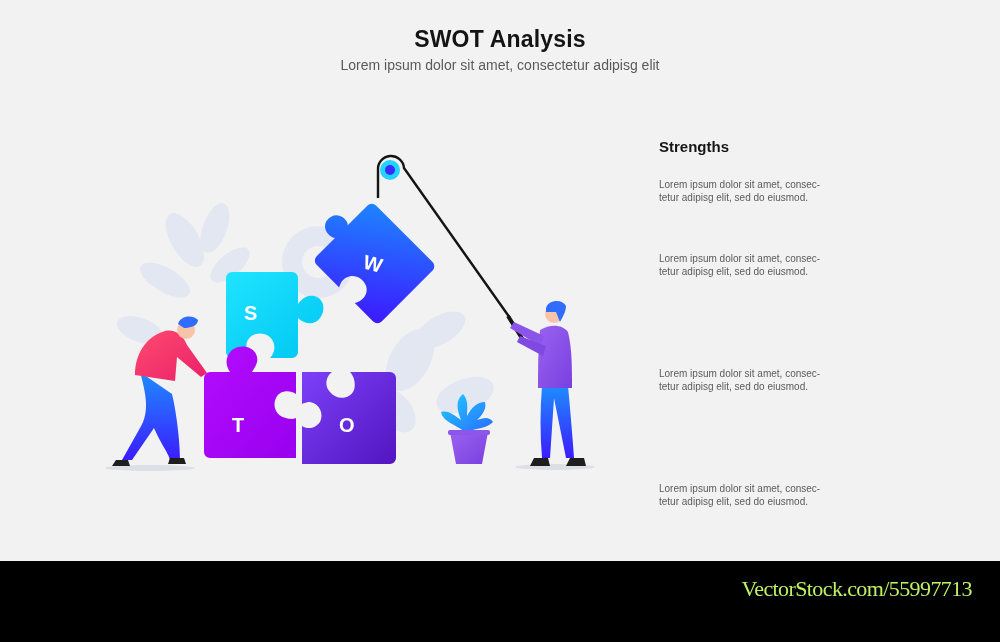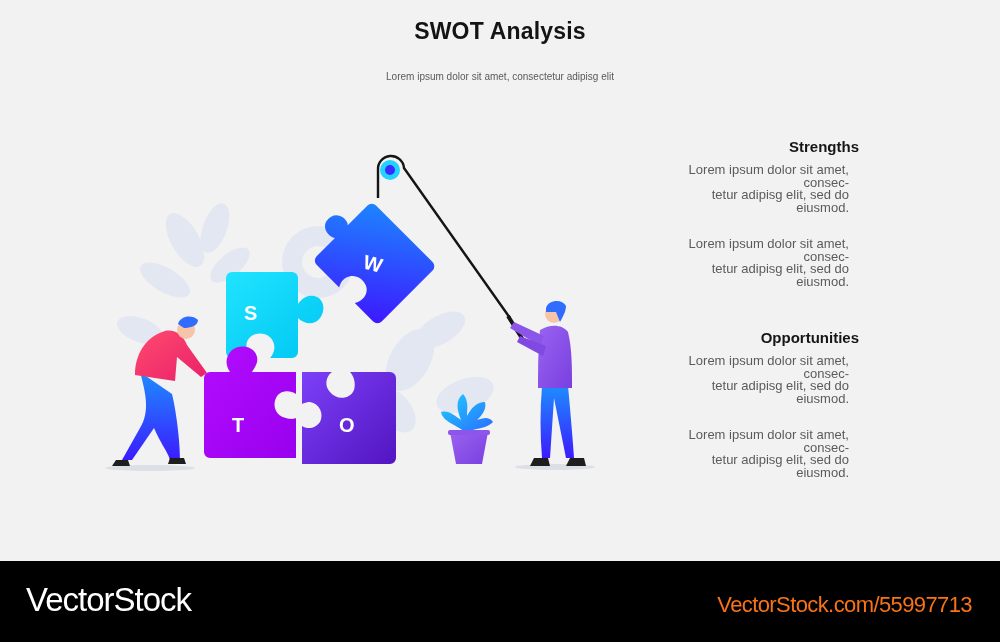--- a/index.html
+++ b/index.html
@@ -1,28 +1,28 @@
 <!DOCTYPE html>
 <html><head>
 <meta charset="utf-8">
 <style>
   * { margin:0; padding:0; box-sizing:border-box; }
   html, body { width:1000px; height:642px; overflow:hidden; background:#f2f2f2; }
   body { position:relative; font-family:"Liberation Sans", "DejaVu Sans", sans-serif; }
-  .header { position:absolute; top:18px; left:0; width:1000px; text-align:center; }
+  .header { position:absolute; top:26px; left:0; width:1000px; text-align:center; }
   .title { font-size:23px; font-weight:700; color:#141414; letter-spacing:0.2px; }
-  .subtitle { margin-top:26px; font-size:10px; color:#5a5a5a; }
+  .subtitle { margin-top:4px; font-size:14px; color:#5a5a5a; }
   .illus { position:absolute; left:0; top:0; width:1000px; height:560px; }
   .items { position:absolute; left:659px; top:138px; width:200px; }
-  .item { height:91px;text-align:right; }
+  .item { height:91px; }
   .item-title { font-size:15px; font-weight:700; color:#161616; }
-  .item-desc { margin-top:9px; font-size:13px; line-height:12.5px; color:#5b5b5b; width:190px; }
+  .item-desc { margin-top:24px; font-size:10px; line-height:12.5px; color:#5b5b5b; width:190px; }
   .footer { position:absolute; left:0; top:561px; width:1000px; height:81px; background:#000; }
   .brand { position:absolute; left:26px; top:20px; font-size:33px; color:#fff; letter-spacing:-1px; font-family:"Liberation Sans", sans-serif; }
-  .ref { position:absolute; right:28px; top:31px; font-size:22px; color:#f97316; letter-spacing:-0.6px; font-family:Liberation Sans, sans-serif; }
+  .ref { position:absolute; right:28px; top:15px; font-size:22px; color:#bef264; letter-spacing:-0.6px; font-family:Liberation Serif, serif; }
   .piece-letter { font-family:"Liberation Sans", sans-serif; font-weight:700; fill:#fff; font-size:20px; }
 </style>
 </head>
 <body>
 
 <div class="header">
   <div class="title">SWOT Analysis</div>
   <div class="subtitle">Lorem ipsum dolor sit amet, consectetur adipisg elit</div>
 </div>
 
@@ -137,30 +137,28 @@
       <div>tetur adipisg elit, sed do eiusmod.</div>
     </div>
   </div>
   <div class="item">
     <div class="item-desc">
       <div>Lorem ipsum dolor sit amet, consec-</div>
       <div>tetur adipisg elit, sed do eiusmod.</div>
     </div>
   </div>
   <div class="item">
-    <div class="item-title">Opportunities</div>
     <div class="item-desc">
       <div>Lorem ipsum dolor sit amet, consec-</div>
       <div>tetur adipisg elit, sed do eiusmod.</div>
     </div>
   </div>
   <div class="item">
     <div class="item-desc">
       <div>Lorem ipsum dolor sit amet, consec-</div>
       <div>tetur adipisg elit, sed do eiusmod.</div>
     </div>
   </div>
 </div>
 
 <div class="footer">
-  <div class="brand">VectorStock</div>
   <div class="ref">VectorStock.com/55997713</div>
 </div>
 
 </body></html>

